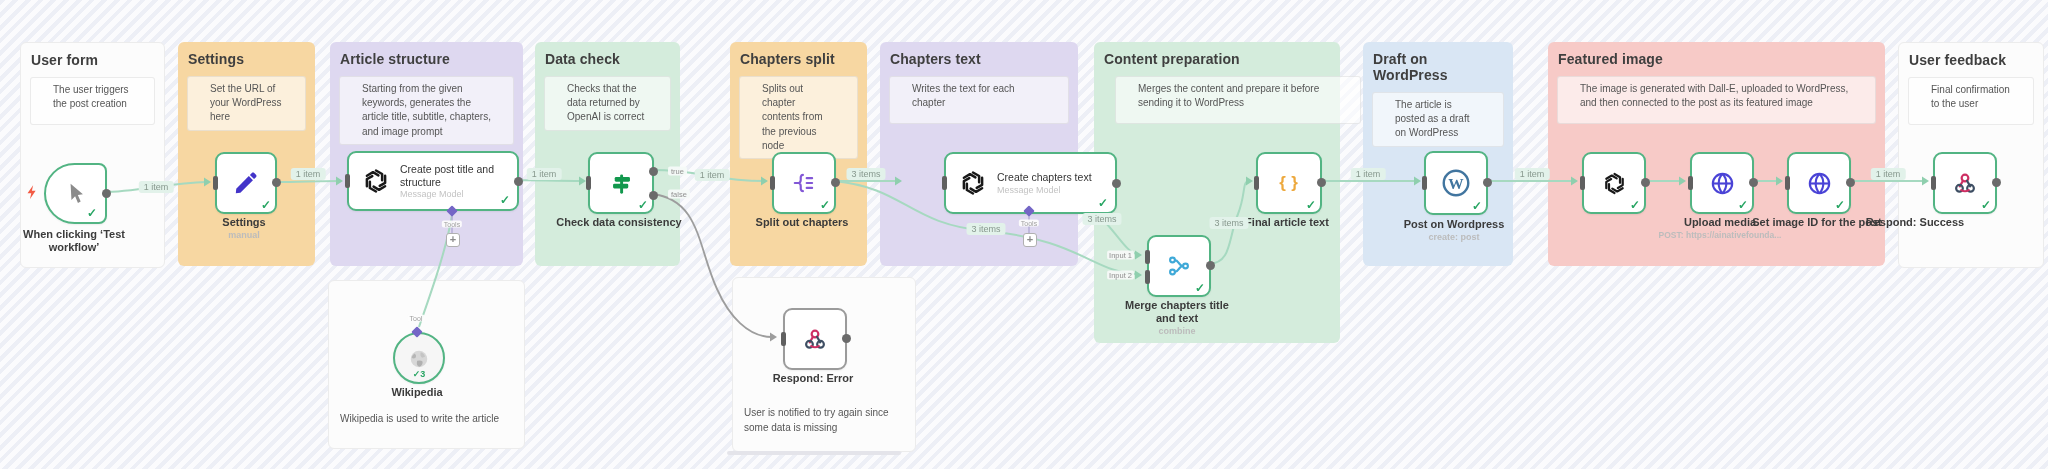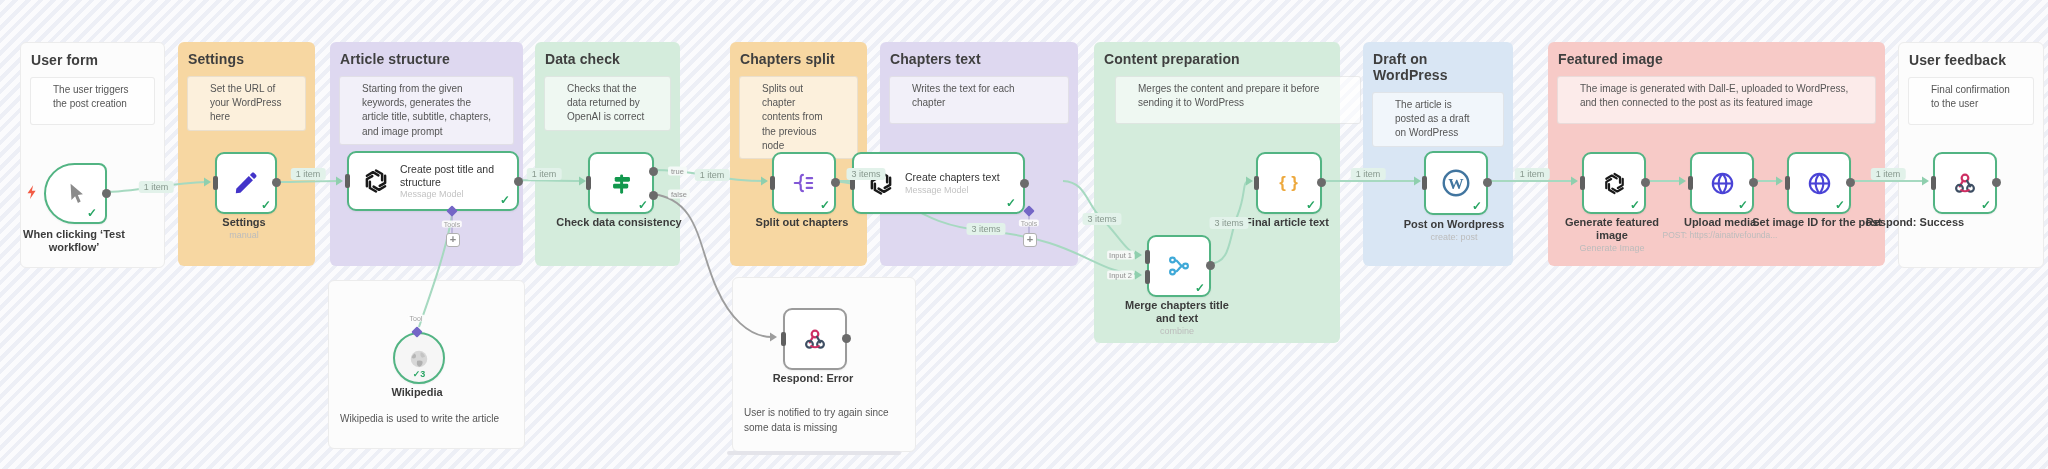--- a/index.html
+++ b/index.html
@@ -43,21 +43,21 @@
   .node.round{border-radius:50%; background:#f6f6f6; flex-direction:column;}
   .wide{justify-content:flex-start; padding-left:12px; gap:9px;}
   .wtext{width:96px;}
   .wtitle{font-size:10.5px; font-weight:normal; color:#343434; line-height:1.16;}
   .wsub{font-size:9px; color:#c3c3c3; margin-top:1px;}
   .check{position:absolute; right:4px; bottom:0px; font-size:12px; font-weight:bold; color:#27a563; z-index:3;}
   .runs{position:absolute; bottom:3px; width:100%; text-align:center; font-size:9px; font-weight:bold; color:#27a563;}
   .inbar{position:absolute; width:5px; height:14px; background:#606060; border-radius:2px; z-index:3;}
   .outdot{position:absolute; width:9px; height:9px; background:#6b6b6b; border-radius:50%; z-index:3;}
   .nlabel{position:absolute; text-align:center; font-size:11px; font-weight:bold; color:#3b3b3b; line-height:1.2; z-index:3;}
-  .nsub{font-size:9px; font-weight:normal; color:#bcbcbc; margin-top:1px; white-space:nowrap;}
+  .nsub{font-size:9px; font-weight:bold; color:#bcbcbc; margin-top:1px; white-space:nowrap;}
   .pill{
     position:absolute; transform:translate(-50%,-50%); white-space:nowrap; z-index:3;
     font-size:9px; color:#87988e; background:#e2f2ea; padding:1px 5px; border-radius:3px;
   }
   .tfpill{
     position:absolute; transform:translate(0,-50%); white-space:nowrap; z-index:3;
     font-size:7.5px; color:#919191; background:rgba(246,250,248,.95); padding:0px 3px; border-radius:2px;
   }
   .inplab{
     position:absolute; transform:translate(-100%,-50%); white-space:nowrap; z-index:3;
@@ -271,21 +271,21 @@
           <path d="M14.5 12 h5"></path>
           <path d="M14.5 16.5 h5"></path>
       </g>
     </svg>
     <span class="check">✓</span>
     <span class="inbar" style="left:-4px;top:22px;"></span>
     <span class="outdot" style="right:-6px;top:24px;"></span>
   </div>
   <div class="nlabel" style="left:737px;top:216px;width:130px;">Split out chapters</div>
 
-  <div class="node wide" style="left:852px;top:152px;width:157px;height:58px;">
+  <div class="node wide" style="left:944px;top:152px;width:157px;height:58px;">
     <svg width="30" height="30" viewBox="0 0 24 24">
       <g fill="none" stroke="#191919" stroke-width="2" stroke-linecap="round" stroke-linejoin="round">
         <path d="M12 3.6 L16.9 6.4 L16.9 11.4"></path>
         <path d="M12 3.6 L16.9 6.4 L16.9 11.4" transform="rotate(60 12 12)"></path>
         <path d="M12 3.6 L16.9 6.4 L16.9 11.4" transform="rotate(120 12 12)"></path>
         <path d="M12 3.6 L16.9 6.4 L16.9 11.4" transform="rotate(180 12 12)"></path>
         <path d="M12 3.6 L16.9 6.4 L16.9 11.4" transform="rotate(240 12 12)"></path>
         <path d="M12 3.6 L16.9 6.4 L16.9 11.4" transform="rotate(300 12 12)"></path>
       </g>
     </svg>
@@ -351,24 +351,20 @@
         <path d="M12 3.6 L16.9 6.4 L16.9 11.4" transform="rotate(60 12 12)"></path>
         <path d="M12 3.6 L16.9 6.4 L16.9 11.4" transform="rotate(120 12 12)"></path>
         <path d="M12 3.6 L16.9 6.4 L16.9 11.4" transform="rotate(180 12 12)"></path>
         <path d="M12 3.6 L16.9 6.4 L16.9 11.4" transform="rotate(240 12 12)"></path>
         <path d="M12 3.6 L16.9 6.4 L16.9 11.4" transform="rotate(300 12 12)"></path>
       </g>
     </svg>
     <span class="check">✓</span>
     <span class="inbar" style="left:-4px;top:22px;"></span>
     <span class="outdot" style="right:-6px;top:24px;"></span>
-  </div>
-  <div class="nlabel" style="left:1552px;top:216px;width:120px;">
-    <div>Generate featured image</div>
-    <div class="nsub">Generate Image</div>
   </div>
 
   <div class="node" style="left:1690px;top:152px;width:60px;height:58px;">
     <svg width="27" height="27" viewBox="0 0 24 24">
       <g stroke="#4a43d6" stroke-width="1.9" fill="none">
         <circle cx="12" cy="12" r="8.6"></circle>
         <path d="M3.4 12 h17.2"></path>
         <path d="M12 3.4 c-4.5 4.6 -4.5 12.6 0 17.2 M12 3.4 c4.5 4.6 4.5 12.6 0 17.2"></path>
       </g>
     </svg>

